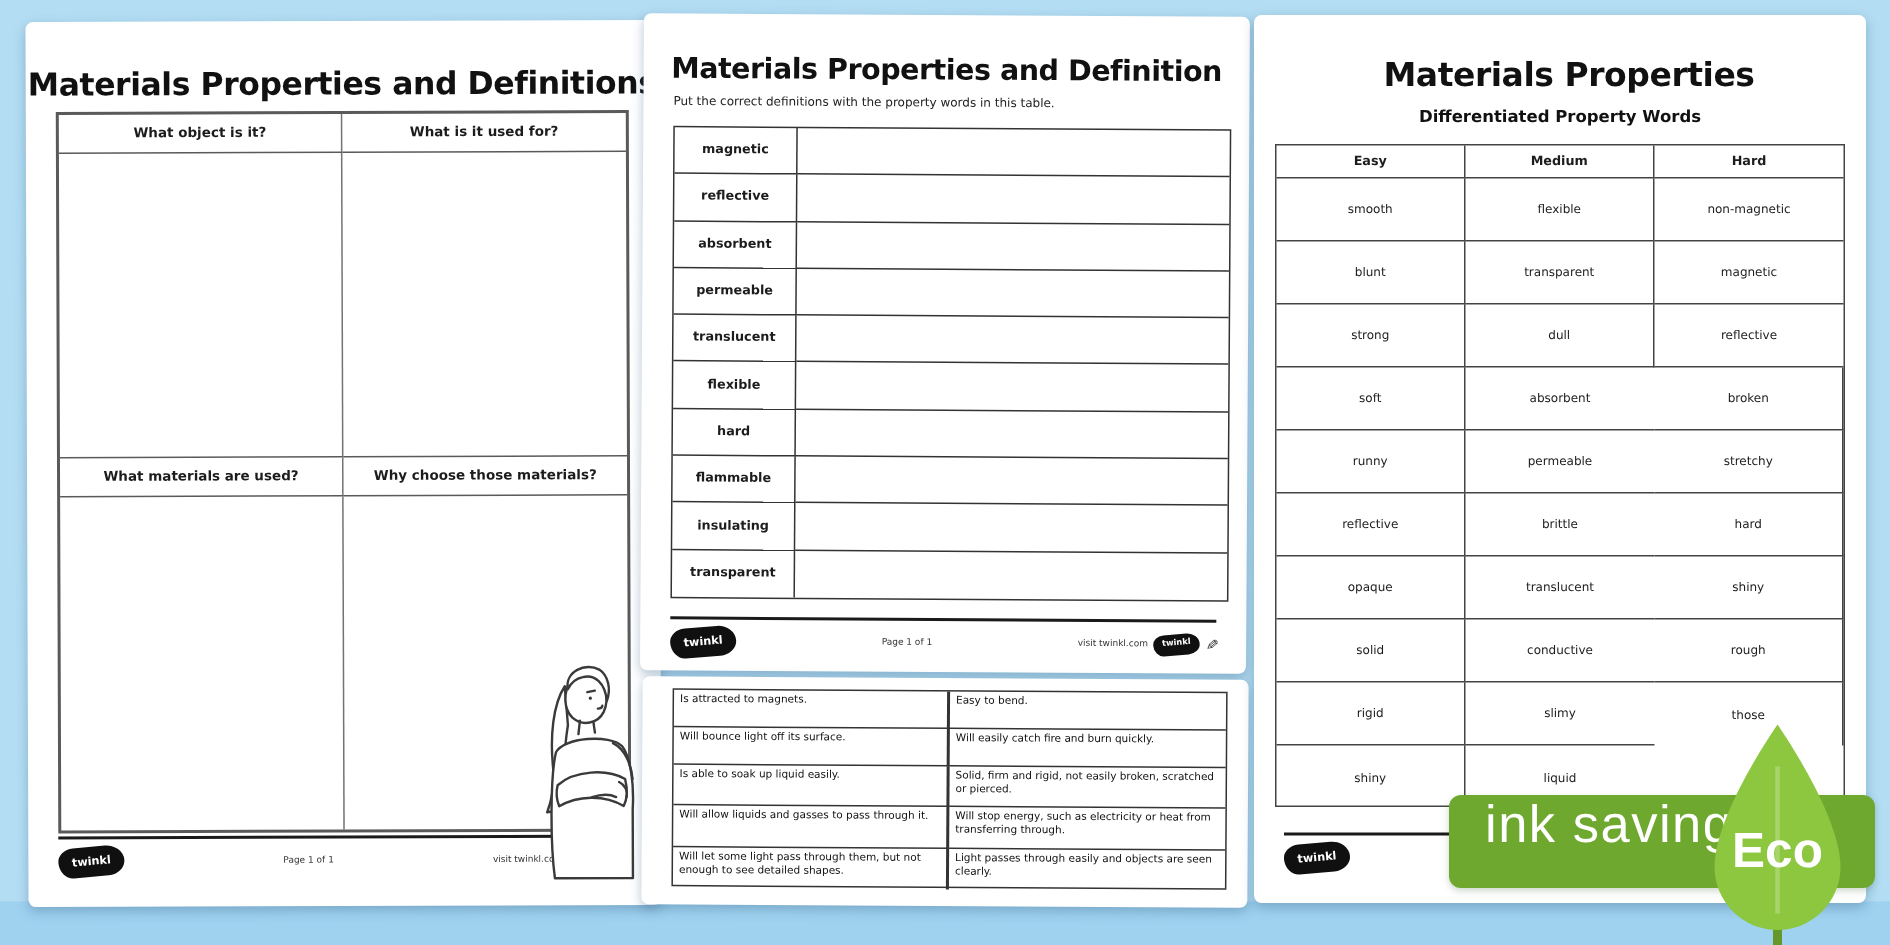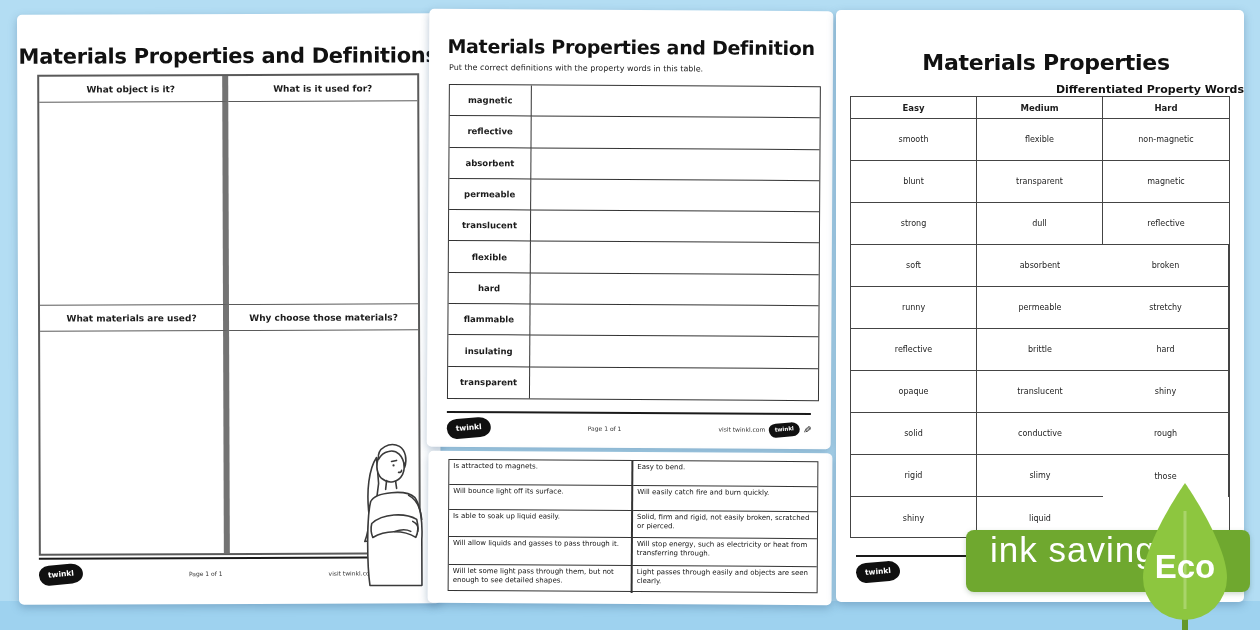--- a/index.html
+++ b/index.html
@@ -11,31 +11,31 @@
   .page { position:absolute; background:#fff; border-radius:5px;
           box-shadow:0 3px 8px rgba(60,100,140,.38); z-index:1; color:#1c1c1c; }
   .p1  { left:18px;  top:14px;  width:422px; height:590px; transform:rotate(-0.2deg); }
   .p2a { left:428px; top:10px;  width:404px; height:438px; transform:rotate(0.35deg); }
   .p2b { left:428px; top:452px; width:404px; height:152px; transform:rotate(0.35deg); }
   .p3  { left:836px; top:10px;  width:408px; height:592px; }
 
   .title { text-align:center; font-weight:bold; letter-spacing:-0.3px; color:#111; }
   .p1 .title  { font-size:21px; margin-top:30px; }
   .p2a .title { font-size:19px; margin-top:26px; }
-  .p3 .title  { font-size:22px; margin-top:40px;padding-left:12px; }
-  .subtitle { text-align:right; font-weight:bold; font-size:11px; margin-top:8px; color:#111; }
+  .p3 .title  { font-size:22px; margin-top:28px;padding-left:12px; }
+  .subtitle { text-align:center; font-weight:bold; font-size:11px; margin-top:8px; color:#111; }
   .instruction { font-size:8px; margin:6px 0 0 20px; color:#222; }
 
   
   .t1 { position:absolute; left:20px; top:60px; width:382px; height:481px;
         border:2px solid #5a5a5a; display:grid; grid-template-columns:1fr 1fr;
         grid-template-rows:26px 203px 26px 1fr; }
   .t1 .c { display:flex; align-items:center; justify-content:center;
            font-weight:bold; font-size:9px; }
-  .br { border-right:6px solid #737373; }
+  .br { border-right:1px solid #737373; }
   .bb { border-bottom:1px solid #5a5a5a; }
 
   
   .t2 { position:absolute; left:20px; top:75px; width:372px; height:315px;
         border:1.5px solid #333; display:grid; grid-template-columns:82px 1fr;
         grid-template-rows:repeat(10,1fr); }
   .t2 .pw { display:flex; align-items:center; justify-content:center;
             font-weight:bold; font-size:8.5px; border-right:1px solid #333; }
   .t2 .bb2 { border-bottom:1px solid #333; }
 

